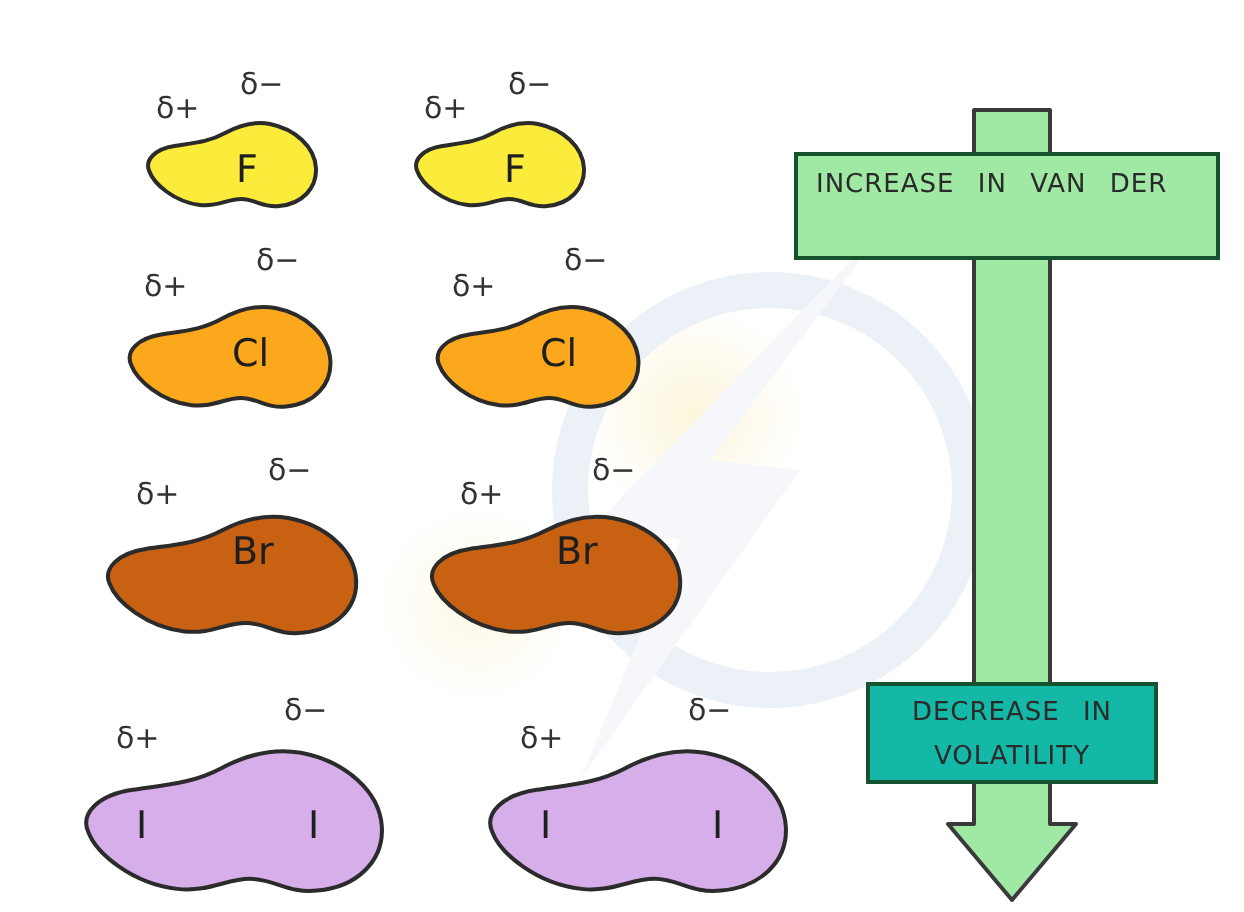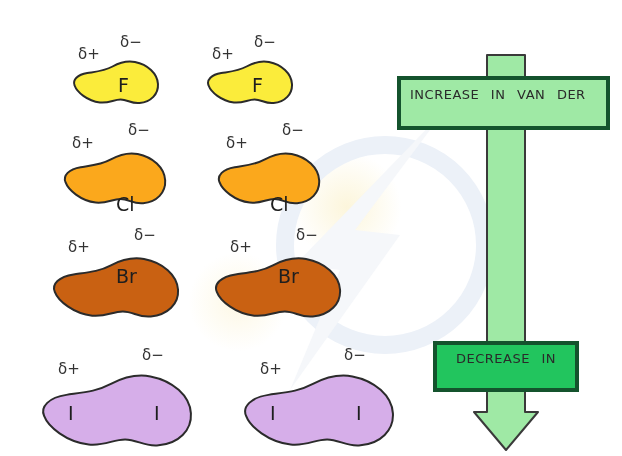--- a/index.html
+++ b/index.html
@@ -30,29 +30,29 @@
   .cl1{left:60px;top:122px;}.cl2{left:214px;top:122px;}
   .br1{left:48px;top:226px;}.br2{left:210px;top:226px;}
   .i1{left:36px;top:344px;} .i2{left:238px;top:344px;}
 
   .f  .dp{left:8px;top:11px;}  .f  .dm{left:50px;top:-1px;}
   .cl .dp{left:12px;top:12px;} .cl .dm{left:68px;top:-1px;}
   .br .dp{left:20px;top:12px;} .br .dm{left:86px;top:0px;}
   .i  .dp{left:22px;top:16px;} .i  .dm{left:106px;top:2px;}
 
   .f  .sym{left:48px;top:40px;}
-  .cl .sym{left:56px;top:44px;margin-top:27px;}
+  .cl .sym{left:56px;top:44px;}
   .br .sym{left:68px;top:39px;}
   .i  .sym.a1{left:32px;top:58px;}
   .i  .sym.a2{left:118px;top:58px;}
 
   
   .arrow-svg{position:absolute;left:460px;top:50px;width:90px;height:406px;z-index:1;}
   .gbox{
-    position:absolute;z-index:4;border:4px solid #14532d;
+    position:absolute;z-index:4;border:2px solid #14532d;
     color:#2a2a2a;font-size:13px;line-height:22px;
     letter-spacing:0.5px;word-spacing:7px;box-sizing:border-box;
   }
   .gbox.top{left:397px;top:76px;width:213px;height:54px;padding:4px 4px 0 9px;}
   .gbox.bottom{left:433px;top:341px;width:146px;height:51px;padding-top:3px;text-align:center;}
 </style>
 </head>
 <body>
 
 <div class="wm-glow g1"></div>
@@ -62,22 +62,23 @@
   <polygon points="190,5 100,125 145,130 35,285 85,165 40,160" fill="#F5F7FA"></polygon>
 </svg>
 
 <svg class="arrow-svg" viewBox="0 0 90 406" preserveAspectRatio="none">
   <path d="M 27 5 L 65 5 L 65 362 L 78 362 L 46 400 L 14 362 L 27 362 Z" stroke="#3a3a3a" stroke-width="2" stroke-linejoin="round" fill="#9FE9A5"></path>
 </svg>
 
 <div class="gbox top" style="background:#9FE9A5;">
   <div>INCREASE IN VAN DER</div>
 </div>
-<div class="gbox bottom" style="background:#22c55e;">
+<div class="gbox bottom" style="background:#14b8a6;">
   <div>DECREASE IN</div>
+  <div>VOLATILITY</div>
 </div>
 
 <div class="mol f f1">
   <span class="dp">δ+</span>
   <span class="dm">δ−</span>
   <svg class="blob" viewBox="0 0 160 100" preserveAspectRatio="none">
     <path d="M 8 57 C 4 46,13 35,30 32 C 47 29,60 28,74 19 C 85 12,99 7,113 10 C 135 15,152 33,153 54 C 154 74,141 90,121 92 C 107 94,100 85,88 85 C 76 85,68 93,52 91 C 30 88,12 70,8 57 Z" stroke="#2b2b2b" stroke-width="2" vector-effect="non-scaling-stroke" fill="#FBEC3B"></path>
   </svg>
   <span class="sym">F</span>
 </div>

